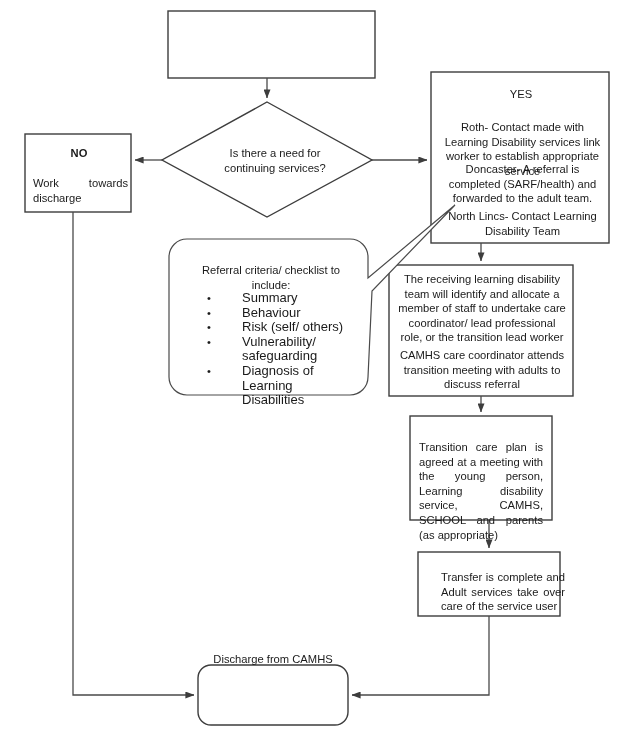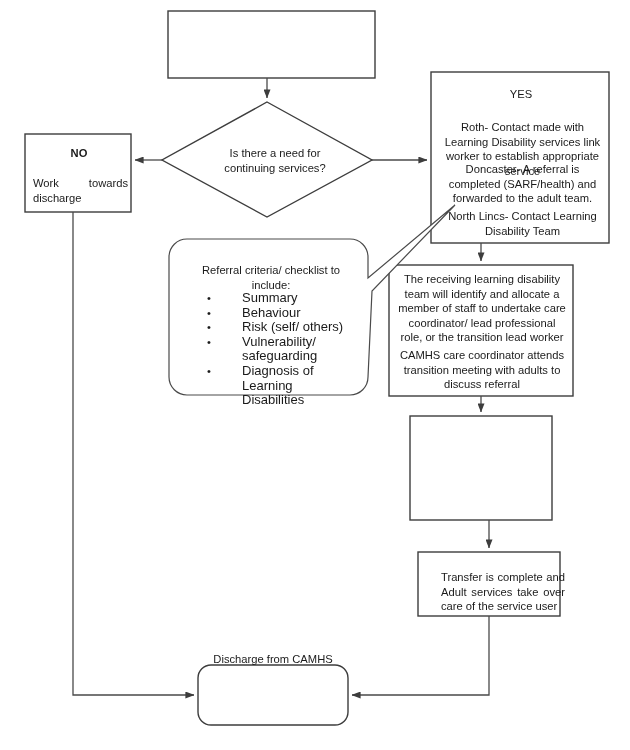--- a/index.html
+++ b/index.html
@@ -170,18 +170,19 @@
     <li>Summary</li>
     <li>Behaviour</li>
     <li>Risk (self/ others)</li>
     <li>Vulnerability/ safeguarding</li>
     <li>Diagnosis of Learning Disabilities</li>
   </ul>
 
   <div id="t-recv-p2" class="txt txt-left">CAMHS care coordinator attends transition meeting with adults to discuss referral</div>
   <div id="t-recv-p1" class="txt txt-left">The receiving learning disability team will identify and allocate a member of staff to undertake care coordinator/ lead professional role, or the transition lead worker</div>
 
+  <div id="t-plan" class="txt txt-justify">Transition care plan is agreed at a meeting with the young person, Learning disability service, CAMHS, SCHOOL and parents (as appropriate)</div>
 
   <div id="t-transfer" class="txt txt-justify">Transfer is complete and Adult services take over care of the service user</div>
 
   <div id="t-discharge" class="txt txt-center">Discharge from CAMHS</div>
 
 </div>
 
 </body></html>

